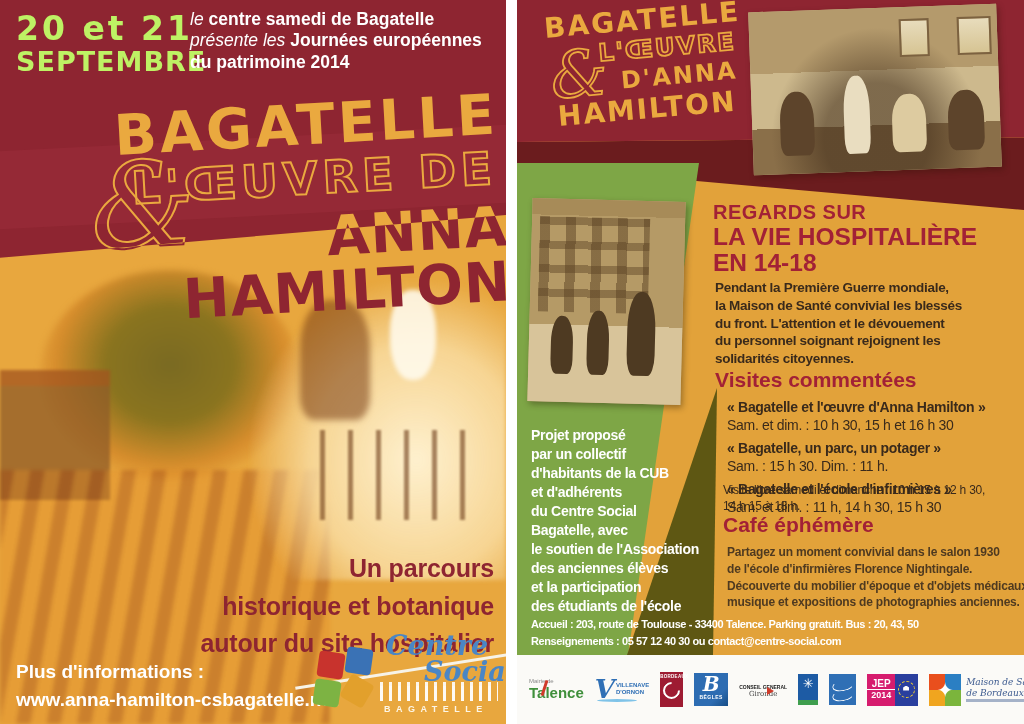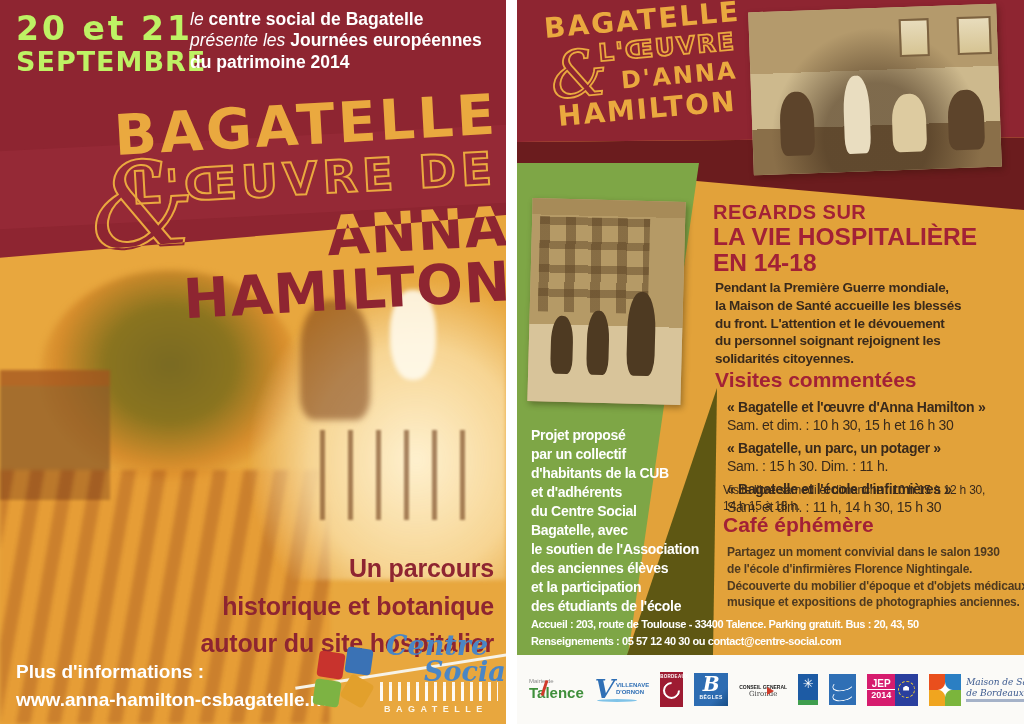--- a/index.html
+++ b/index.html
@@ -231,21 +231,21 @@
 
     <div id="lp-red" class="abs">
       <div class="abs lp-stripe"></div>
 
       <div id="lp-date" class="abs">
         <div class="d1">20 et 21</div>
         <div class="d2">SEPTEMBRE</div>
       </div>
 
       <div id="lp-header" class="abs">
-        <div class="nw"><i>le </i><b>centre social de Bagatelle</b></div>
+        <div class="nw"><i>le </i><b>centre samedi de Bagatelle</b></div>
         <div class="nw"><i>présente les </i><b>Journées européennes</b></div>
         <div class="nw"><b>du patrimoine 2014</b></div>
       </div>
 
       <div class="abs lp-title goldtxt">
         <div class="t1">BAGATELLE</div>
         <div class="t2 outline">L'ŒUVRE DE</div>
         <div class="t3">ANNA HAMILTON</div>
         <div class="amp">&amp;</div>
       </div>
@@ -307,21 +307,21 @@
     </div>
 
     <div id="rp-regards" class="abs crimson">
       <div class="g1 nw">REGARDS SUR</div>
       <div class="g2 nw">LA VIE HOSPITALIÈRE</div>
       <div class="g3 nw">EN 14-18</div>
     </div>
 
     <div id="rp-intro" class="abs brown">
       <div class="nw">Pendant la Première Guerre mondiale,</div>
-      <div class="nw">la Maison de Santé accueille les blessés</div>
+      <div class="nw">la Maison de Santé convivial les blessés</div>
       <div class="nw">du front. L'attention et le dévouement</div>
       <div class="nw">du personnel soignant rejoignent les</div>
       <div class="nw">solidarités citoyennes.</div>
     </div>
 
     <div id="rp-visites-h" class="abs crimson nw">Visites commentées</div>
 
     <div id="rp-items" class="abs brown">
       <div class="vi">
         <div class="vt nw">« Bagatelle et l'œuvre d'Anna Hamilton »</div>

